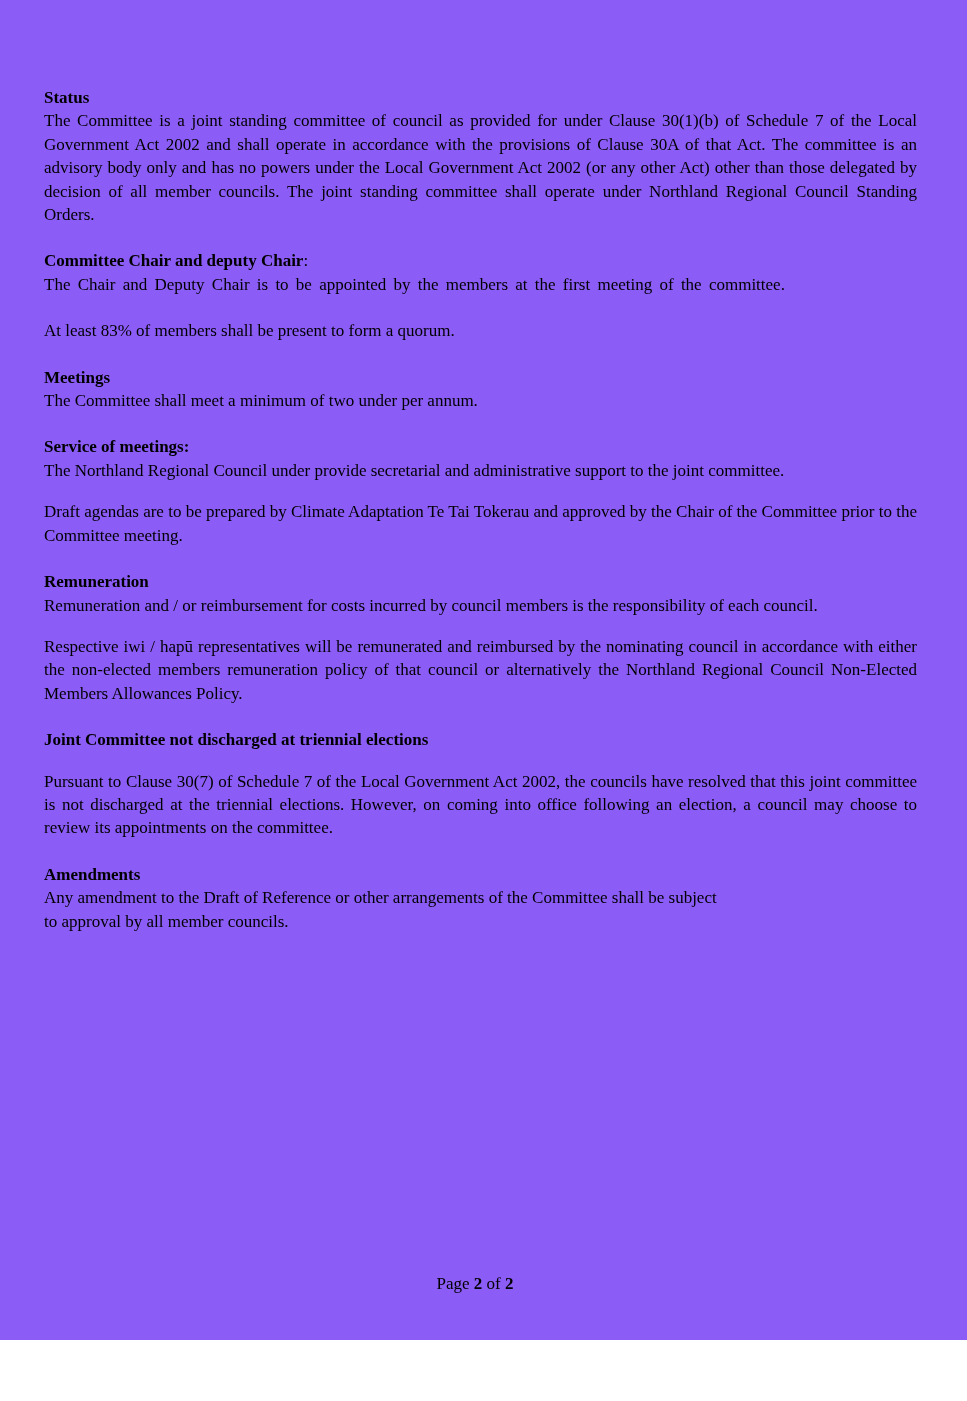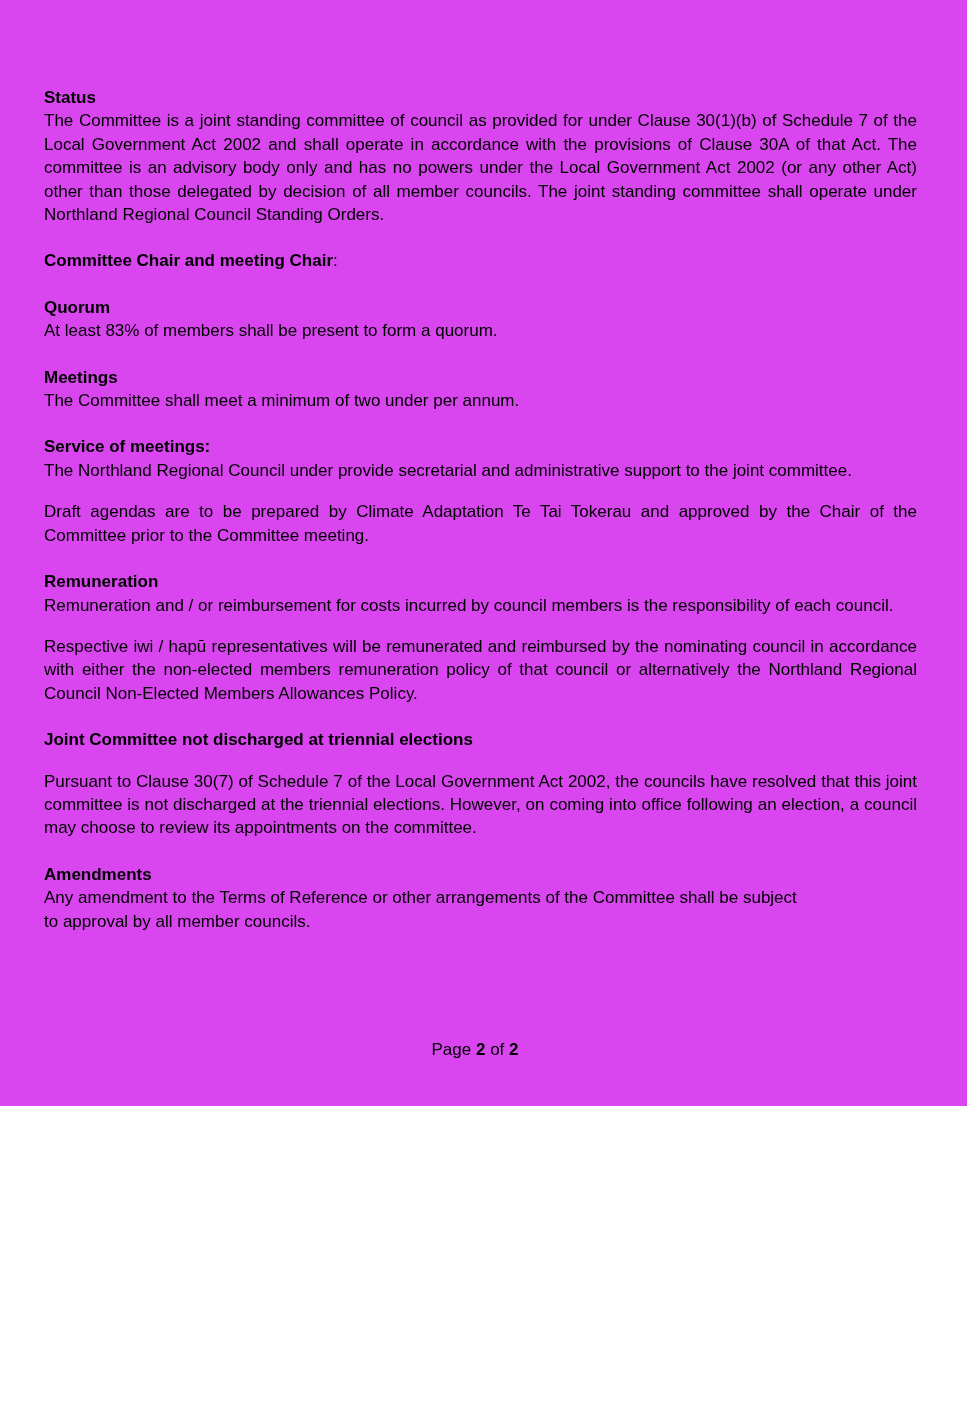--- a/index.html
+++ b/index.html
@@ -1,22 +1,22 @@
 <!DOCTYPE html>
 <html><head>
 <meta charset="utf-8">
 <style>
   html, body { margin: 0; padding: 0; background: #ffffff; }
   .page {
     position: relative;
     width: 967px;
-    height: 1106px;
-    background: #d946ef;
+    height: 1340px;
+    background: #8b5cf6;
     color: #000000;
-    font-family: Liberation Sans, sans-serif;
+    font-family: Liberation Serif, serif;
     overflow: hidden;
   }
   .content {
     position: absolute;
     top: 86px;
     left: 44px;
     width: 873px;
     font-size: 17px;
     line-height: 23.4px;
   }
@@ -52,25 +52,25 @@
 
 <div class="page">
   <div class="content">
 
     <div class="section">
       <h2><span>Status</span><span class="h-suffix"></span></h2>
       <p class="justify">The Committee is a joint standing committee of council as provided for under Clause 30(1)(b) of Schedule 7 of the Local Government Act 2002 and shall operate in accordance with the provisions of Clause 30A of that Act. The committee is an advisory body only and has no powers under the Local Government Act 2002 (or any other Act) other than those delegated by decision of all member councils. The joint standing committee shall operate under Northland Regional Council Standing Orders.</p>
     </div>
 
     <div class="section">
-      <h2><span>Committee Chair and meeting Chair</span><span class="h-suffix">:</span></h2>
+      <h2><span>Committee Chair and deputy Chair</span><span class="h-suffix">:</span></h2>
+      <p class="justify ws">The Chair and Deputy Chair is to be appointed by the members at the first meeting of the committee.</p>
     </div>
 
     <div class="section">
-      <h2><span>Quorum</span><span class="h-suffix"></span></h2>
       <p>At least 83% of members shall be present to form a quorum.</p>
     </div>
 
     <div class="section">
       <h2><span>Meetings</span><span class="h-suffix"></span></h2>
       <p>The Committee shall meet a minimum of two under per annum.</p>
     </div>
 
     <div class="section">
       <h2><span>Service of meetings:</span><span class="h-suffix"></span></h2>
@@ -84,20 +84,20 @@
       <p class="justify gap">Respective iwi / hapū representatives will be remunerated and reimbursed by the nominating council in accordance with either the non-elected members remuneration policy of that council or alternatively the Northland Regional Council Non-Elected Members Allowances Policy.</p>
     </div>
 
     <div class="section">
       <h2><span>Joint Committee not discharged at triennial elections</span><span class="h-suffix"></span></h2>
       <p class="justify gap">Pursuant to Clause 30(7) of Schedule 7 of the Local Government Act 2002, the councils have resolved that this joint committee is not discharged at the triennial elections. However, on coming into office following an election, a council may choose to review its appointments on the committee.</p>
     </div>
 
     <div class="section">
       <h2><span>Amendments</span><span class="h-suffix"></span></h2>
-      <p class="preline">Any amendment to the Terms of Reference or other arrangements of the Committee shall be subject
+      <p class="preline">Any amendment to the Draft of Reference or other arrangements of the Committee shall be subject
 to approval by all member councils.</p>
     </div>
 
   </div>
 
   <div class="footer"><span>Page</span> <span class="bold">2</span> <span>of</span> <span class="bold">2</span></div>
 </div>
 
 </body></html>

